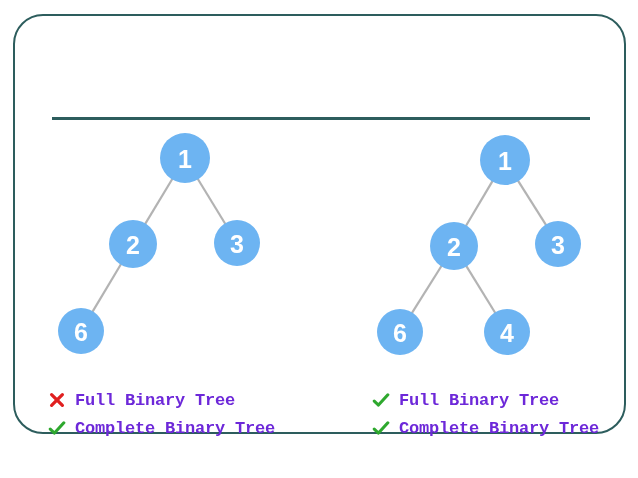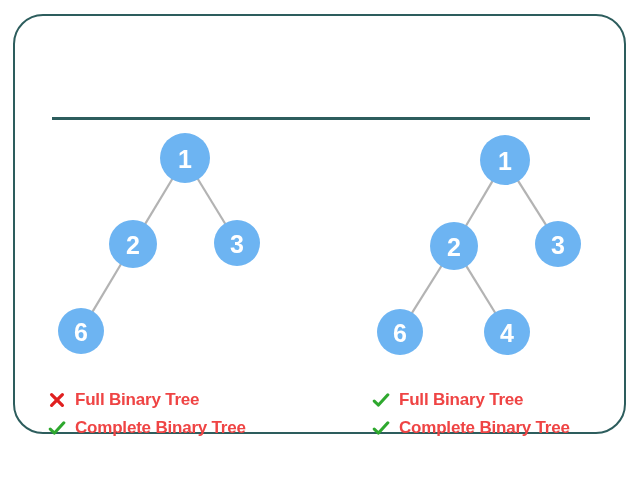--- a/index.html
+++ b/index.html
@@ -101,24 +101,24 @@
   }
 
   .mark {
     width: 18px;
     height: 18px;
     flex: 0 0 18px;
     display: block;
   }
 
   .caption-text {
-    font-family: Liberation Sans, sans-serif;
+    font-family: Liberation Mono, monospace;
     font-weight: bold;
     font-size: 17px;
-    color: #ef4444;
+    color: #6d28d9;
     white-space: nowrap;
     letter-spacing: -0.2px;
   }
 </style>
 </head>
 <body>
 
 <div id="slide">
 
   <div id="frame"></div>

